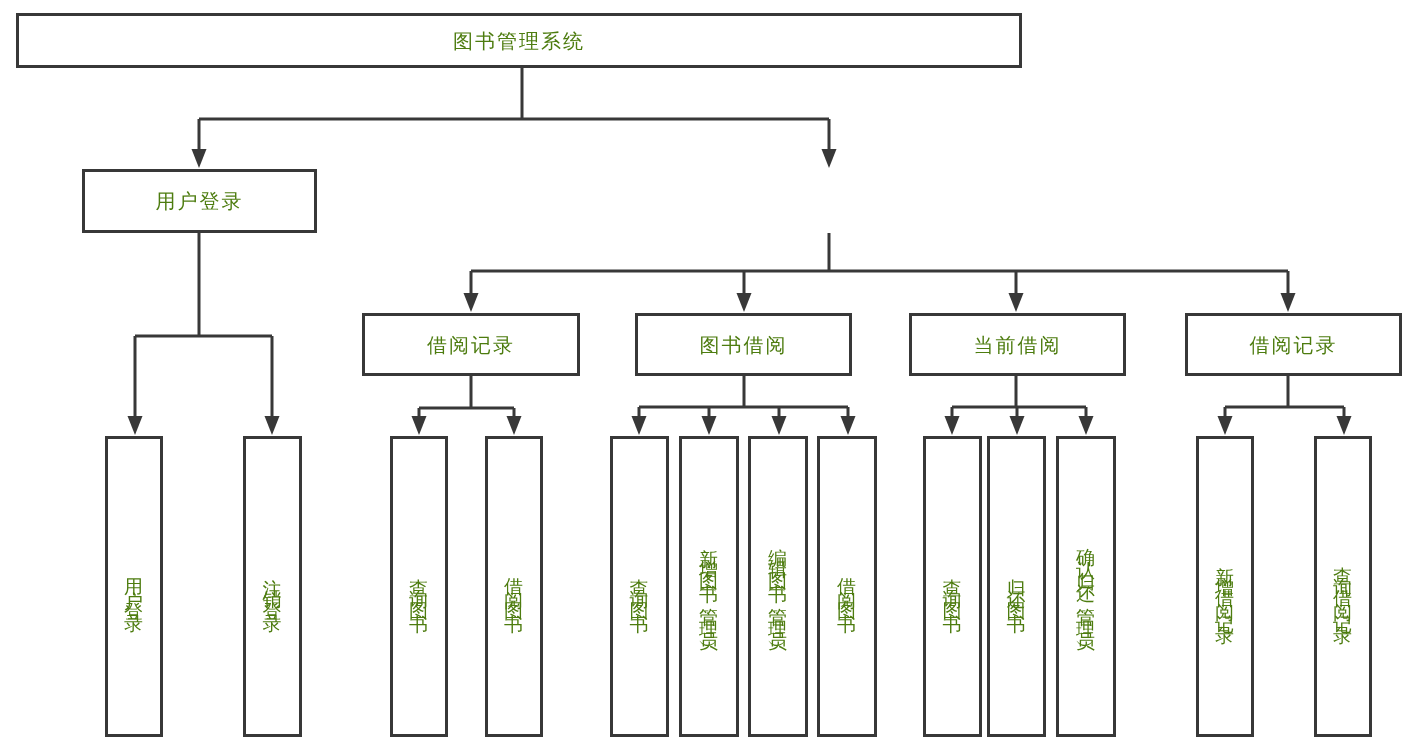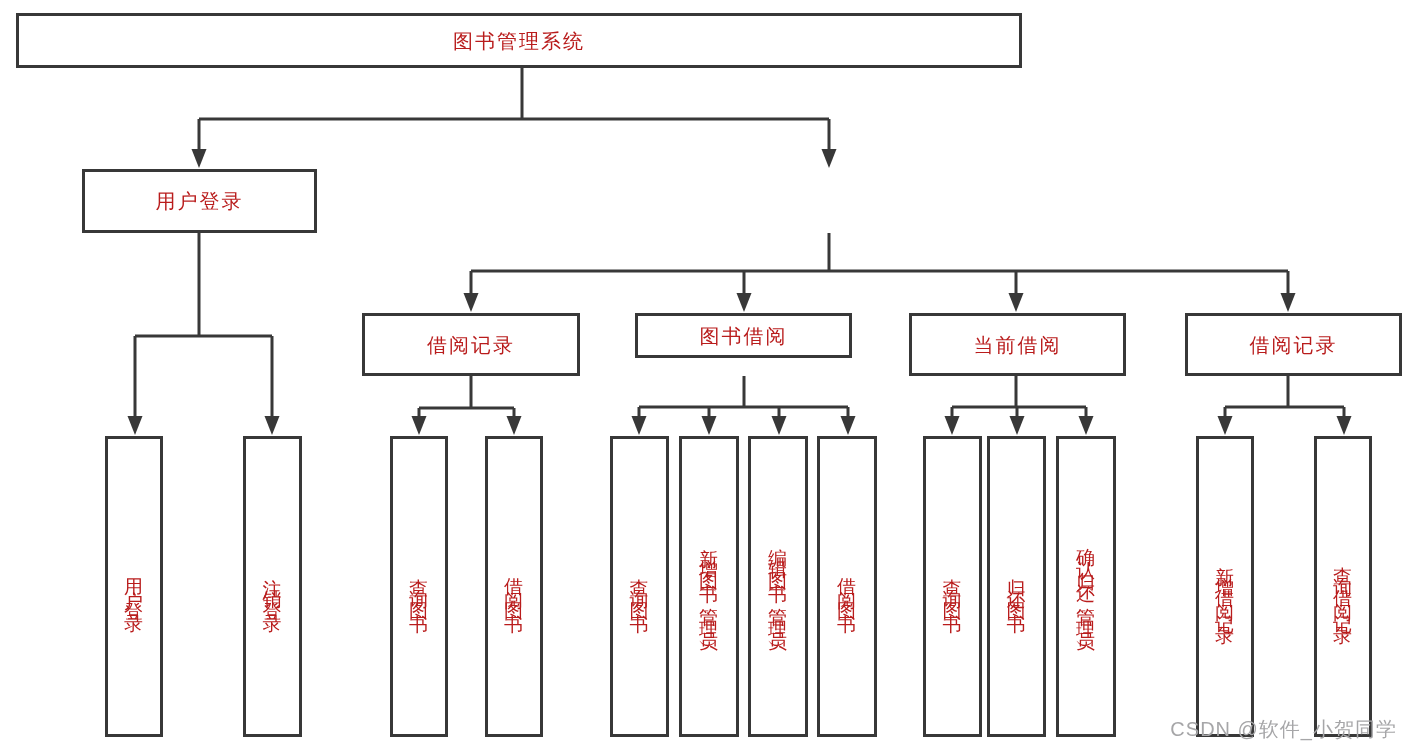--- a/index.html
+++ b/index.html
@@ -15,21 +15,21 @@
   #connectors {
     position: absolute;
     left: 0; top: 0;
     width: 1405px; height: 747px;
   }
   .node {
     position: absolute;
     box-sizing: border-box;
     border: 3px solid #383838;
     background: #ffffff;
-    color: #b91c1c;
+    color: #4d7c0f;
     display: flex;
     align-items: center;
     justify-content: center;
     text-align: center;
     font-size: 20px;
     letter-spacing: 2px;
     line-height: 1;
     white-space: nowrap;
   }
   .leaf {
@@ -86,21 +86,21 @@
       <path d="M1225 435 l-7.5 -19 h15 z"></path>
       <path d="M1344 435 l-7.5 -19 h15 z"></path>
     </g>
   </svg>
 
   <div class="node" style="left:16px; top:13px; width:1006px; height:55px;">图书管理系统</div>
 
   <div class="node" style="left:82px; top:169px; width:235px; height:64px;">用户登录</div>
 
   <div class="node" style="left:362px; top:313px; width:218px; height:63px;">借阅记录</div>
-  <div class="node" style="left:635px; top:313px; width:217px; height:45px;">图书借阅</div>
+  <div class="node" style="left:635px; top:313px; width:217px; height:63px;">图书借阅</div>
   <div class="node" style="left:1185px; top:313px; width:217px; height:63px;">借阅记录</div>
   <div class="node" style="left:909px; top:313px; width:217px; height:63px;">当前借阅</div>
 
   <div class="node leaf" style="left:105px; top:436px; width:58px; height:301px;">用户登录</div>
   <div class="node leaf" style="left:243px; top:436px; width:59px; height:301px;">注销登录</div>
 
   <div class="node leaf" style="left:390px; top:436px; width:58px; height:301px;">查询图书</div>
   <div class="node leaf" style="left:485px; top:436px; width:58px; height:301px;">借阅图书</div>
 
   <div class="node leaf" style="left:610px; top:436px; width:59px; height:301px;">查询图书</div>
@@ -108,14 +108,13 @@
   <div class="node leaf" style="left:748px; top:436px; width:60px; height:301px;">编辑图书（管理员）</div>
   <div class="node leaf" style="left:817px; top:436px; width:60px; height:301px;">借阅图书</div>
 
   <div class="node leaf" style="left:923px; top:436px; width:59px; height:301px;">查询图书</div>
   <div class="node leaf" style="left:987px; top:436px; width:59px; height:301px;">归还图书</div>
   <div class="node leaf" style="left:1056px; top:436px; width:60px; height:301px;">确认归还（管理员）</div>
 
   <div class="node leaf" style="left:1196px; top:436px; width:58px; height:301px;">新增借阅记录</div>
   <div class="node leaf" style="left:1314px; top:436px; width:58px; height:301px;">查询借阅记录</div>
 
-  <div id="watermark">CSDN @软件_小贺同学</div>
 </div>
 
 </body></html>

